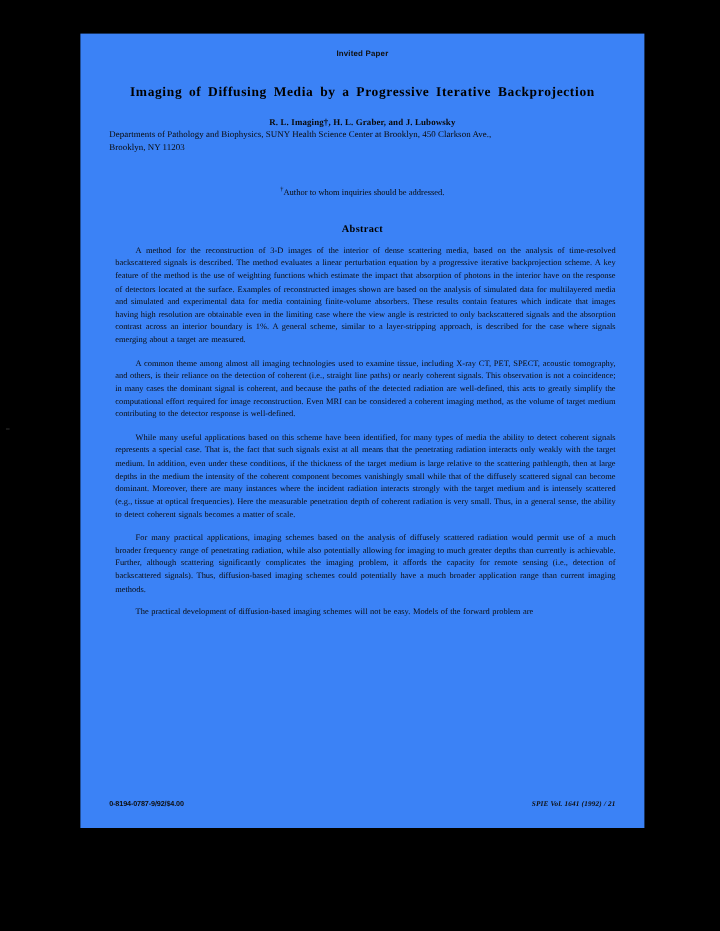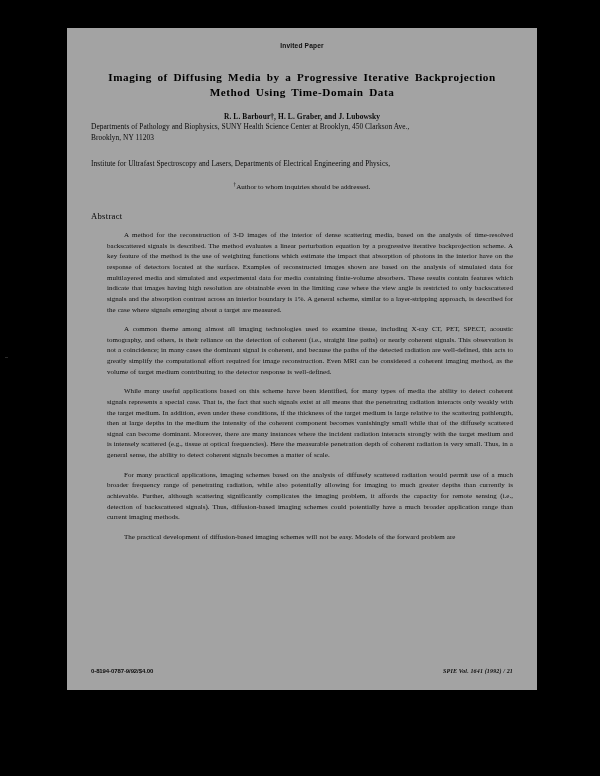--- a/index.html
+++ b/index.html
@@ -23,21 +23,21 @@
     background: #000000;
   }
 
   
   .page {
     position: absolute;
     left: 67px;
     top: 28px;
     width: 470px;
     height: 662px;
-    background: #a3a3a3;
+    background: #3b82f6;
     overflow: hidden;
     
     box-sizing: border-box;
     padding: 0;
   }
 
   .page-inner {
     position: absolute;
     left: 0;
     top: 0;
@@ -100,37 +100,37 @@
   .footnote-author {
     text-align: center;
     font-size: 7.1px;
     line-height: 1.4;
     margin: 11px 0 0 0;
     color: #101010;
   }
   .sup { font-size: 5.2px; vertical-align: super; }
 
   .sec-head {
-    text-align: left;
+    text-align: center;
     font-size: 8.6px;
-    font-weight: normal;
+    font-weight: bold;
     letter-spacing: 0.3px;
     margin: 18px 0 9px 0;
     color: #000;
   }
   .sec-head.intro {
     word-spacing: 2px;
   }
 
   p.body {
     font-size: 7.0px;
     line-height: 1.52;
     text-align: justify;
     text-indent: 17px;
-    margin: 0 0 9px 16px;
+    margin: 0 0 9px 5px;
     letter-spacing: 0.01px;
     word-spacing: 0.35px;
     color: #111;
     -webkit-hyphens: none;
     hyphens: none;
   }
   p.body.last { margin-bottom: 0; }
 
   
   .footer {
@@ -172,33 +172,31 @@
   <div class="speck" style="left:5px; top:357px; width:3px; height:1px;"></div>
   <div class="speck" style="left:69px; top:600px; width:4px; height:1px;"></div>
 
   <div class="page">
     <div class="page-inner">
 
       <div class="invited">Invited Paper</div>
 
       <div class="title">
         <span>Imaging of Diffusing Media by a Progressive Iterative Backprojection</span>
-        <span class="line2">Method Using Time-Domain Data</span>
       </div>
 
-      <div class="authors">R. L. Barbour†, H. L. Graber, and J. Lubowsky</div>
+      <div class="authors">R. L. Imaging†, H. L. Graber, and J. Lubowsky</div>
       <div class="affil">Departments of Pathology and Biophysics, SUNY Health Science Center at Brooklyn, 450 Clarkson Ave.,</div>
       <div class="affil">Brooklyn, NY 11203</div>
 
       <div class="blockgap"></div>
 
 
       <div class="blockgap"></div>
 
-      <div class="affil">Institute for Ultrafast Spectroscopy and Lasers,  Departments of Electrical Engineering and Physics,</div>
 
       <div class="footnote-author"><span class="sup">†</span><span>Author to whom inquiries should be addressed.</span></div>
 
       <div class="sec-head">Abstract</div>
 
       <p class="body">A method for the reconstruction of 3-D images of the interior of dense scattering media, based on the analysis of time-resolved backscattered signals is described. The method evaluates a linear perturbation equation by a progressive iterative backprojection scheme.  A key feature of the method is the use of weighting functions which estimate the impact that absorption of photons in the interior have on the response of detectors located at the surface.  Examples of reconstructed images shown are based on the analysis of simulated data for multilayered media and simulated and experimental data for media containing finite-volume absorbers.  These results contain features which indicate that images having high resolution are obtainable even in the limiting case where the view angle is restricted to only backscattered signals and the absorption contrast across an interior boundary is 1%.  A general scheme, similar to a layer-stripping approach, is described for the case where signals emerging about a target are measured.</p>
 
 
       <p class="body">A common theme among almost all imaging technologies used to examine tissue, including X-ray CT, PET, SPECT, acoustic tomography, and others, is their reliance on the detection of coherent (i.e., straight line paths) or nearly coherent signals.  This observation is not a coincidence; in many cases the dominant signal is coherent, and because the paths of the detected radiation are well-defined, this acts to greatly simplify the computational effort required for image reconstruction.  Even MRI can be considered a coherent imaging method, as the volume of target medium contributing to the detector response is well-defined.</p>
       <p class="body">While many useful applications based on this scheme have been identified, for many types of media the ability to detect coherent signals represents a special case.  That is, the fact that such signals exist at all means that the penetrating radiation interacts only weakly with the target medium.  In addition, even under these conditions, if the thickness of the target medium is large relative to the scattering pathlength, then at large depths in the medium the intensity of the coherent component becomes vanishingly small while that of the diffusely scattered signal can become dominant.  Moreover, there are many instances where the incident radiation interacts strongly with the target medium and is intensely scattered (e.g., tissue at optical frequencies).  Here the measurable penetration depth of coherent radiation is very small.  Thus, in a general sense, the ability to detect coherent signals becomes a matter of scale.</p>

